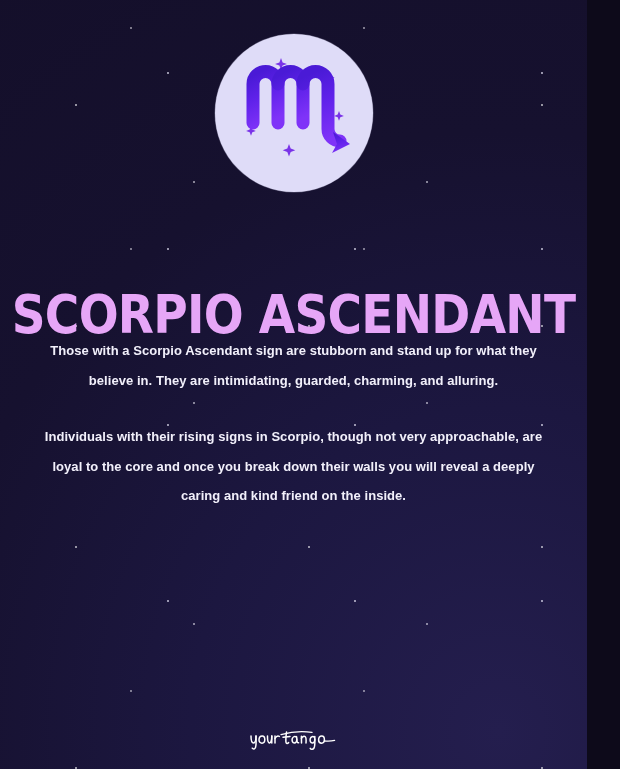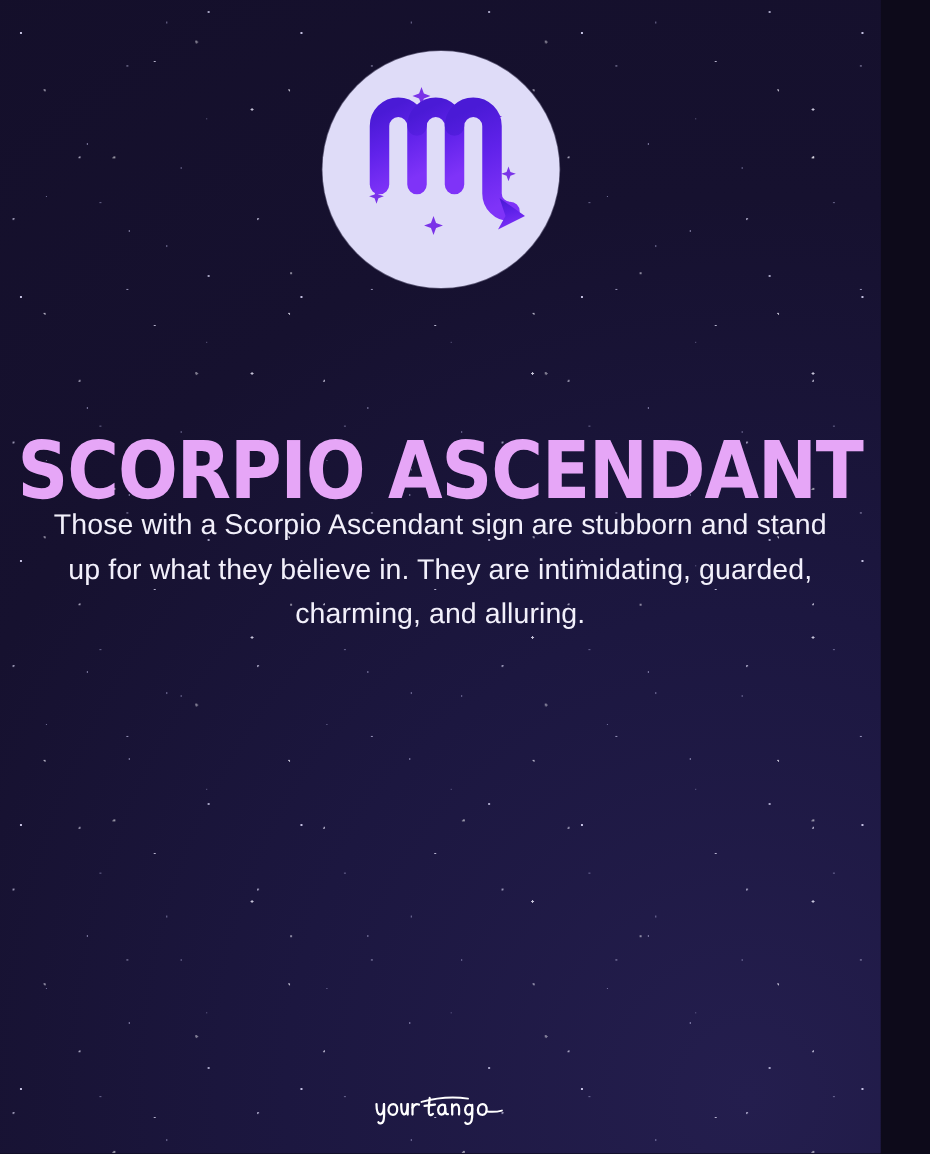--- a/index.html
+++ b/index.html
@@ -107,23 +107,23 @@
 
   
   .body {
     position: absolute;
     left: 50%;
     transform: translateX(-50%);
     top: 336px;
     width: 520px;
     text-align: center;
     color: #f2f0fb;
-    font-size: 19px;
+    font-size: 13px;
     line-height: 29.5px;
-    font-weight: 400;
+    font-weight: 700;
     letter-spacing: 0.05px;
   }
   .body p {
     margin: 0 0 27px 0;
   }
   .body p:last-child {
     margin-bottom: 0;
   }
 
   
@@ -175,20 +175,21 @@
         </g>
         <path d="M118 98 L135 110 L117 119 L122 110 Z" fill="url(#glyphGrad)"></path>
       </svg>
     </div>
   </div>
 
   <h1 class="title">SCORPIO ASCENDANT</h1>
 
   <div class="body">
     <p>Those with a Scorpio Ascendant sign are stubborn and stand up for what they believe in. They are intimidating, guarded, charming, and alluring.</p>
+    <p>Individuals with their rising signs in Scorpio, though not very approachable, are loyal to the core and once you break down their walls you will reveal a deeply caring and kind friend on the inside.</p>
   </div>
 
   <div class="footer">
     <svg width="96" height="26" viewBox="0 0 96 26" xmlns="http://www.w3.org/2000/svg">
       <title>yourtango</title>
       <g fill="none" stroke="#ffffff" stroke-width="1.5" stroke-linecap="round" stroke-linejoin="round">
 
         <path d="M5 10 C5 14 5.5 17 7.5 17 C9.5 17 10 14 10 10"></path>
         <path d="M10 10 C10 15 10.5 19 9.5 21.5 C8.8 23.3 7 23.3 6.3 22.2"></path>
 

